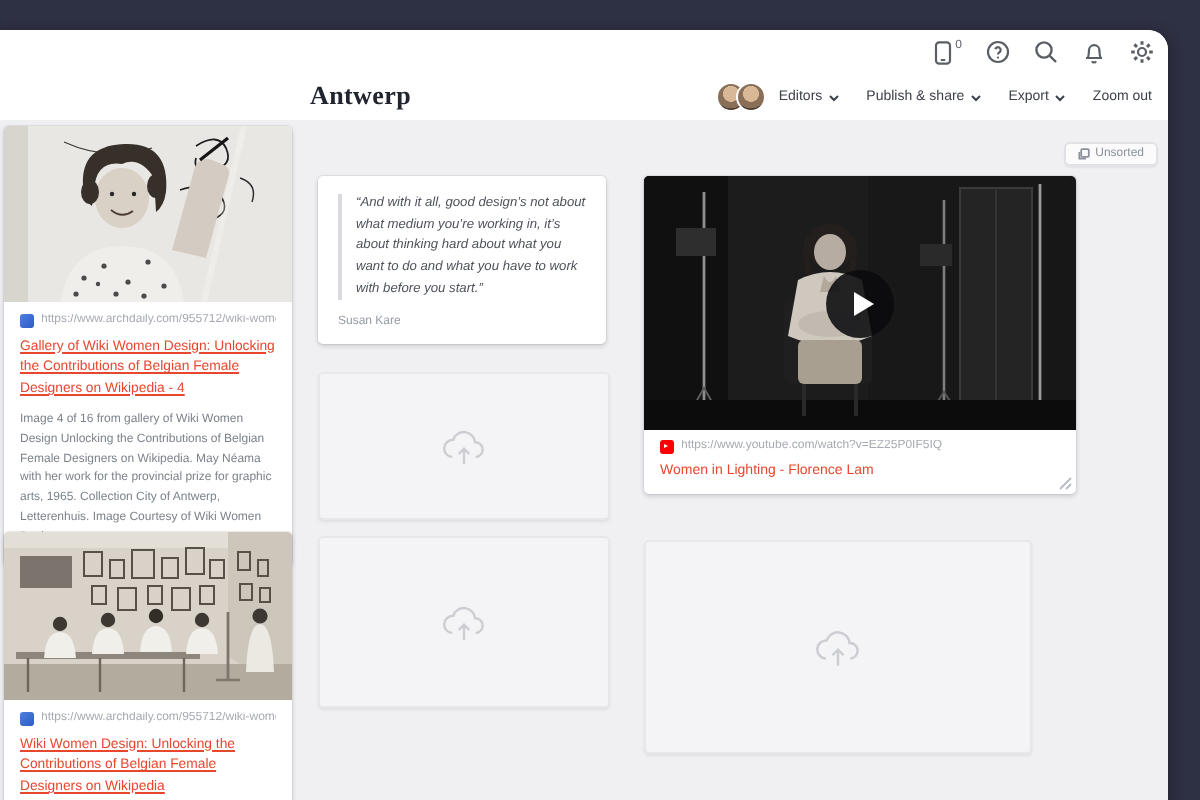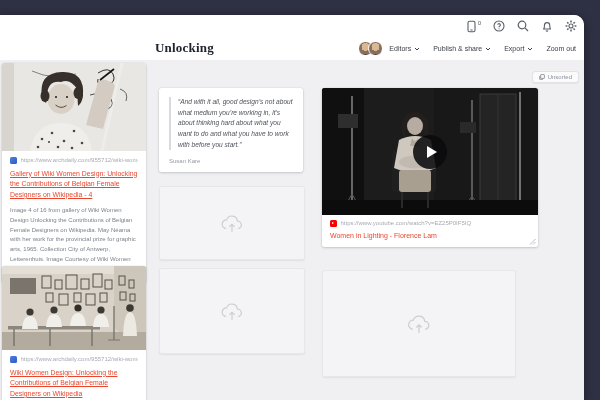--- a/index.html
+++ b/index.html
@@ -123,21 +123,21 @@
             <line x1="2.2" y1="2.2" x2="3.5" y2="3.5"></line>
               <line x1="8.5" y1="8.5" x2="9.8" y2="9.8"></line>
             <line x1="9.8" y1="2.2" x2="8.5" y2="3.5"></line>
               <line x1="3.5" y1="8.5" x2="2.2" y2="9.8"></line>
           </g>
         </svg>
       </span>
     </div>
 
     <div class="menu-row">
-      <span class="board-title">Unlocking</span>
+      <span class="board-title">Antwerp</span>
       <div class="controls">
         <span class="avatars">
           <span class="avatar"></span>
           <span class="avatar"></span>
         </span>
         <span class="ctl">
           <span>Editors</span>
           <svg class="chev" width="6" height="4" viewBox="0 0 6 4" fill="none" stroke="#3c4049" stroke-width="1">
               <path d="M1 1 L3 3 L5 1"></path>
             </svg>

